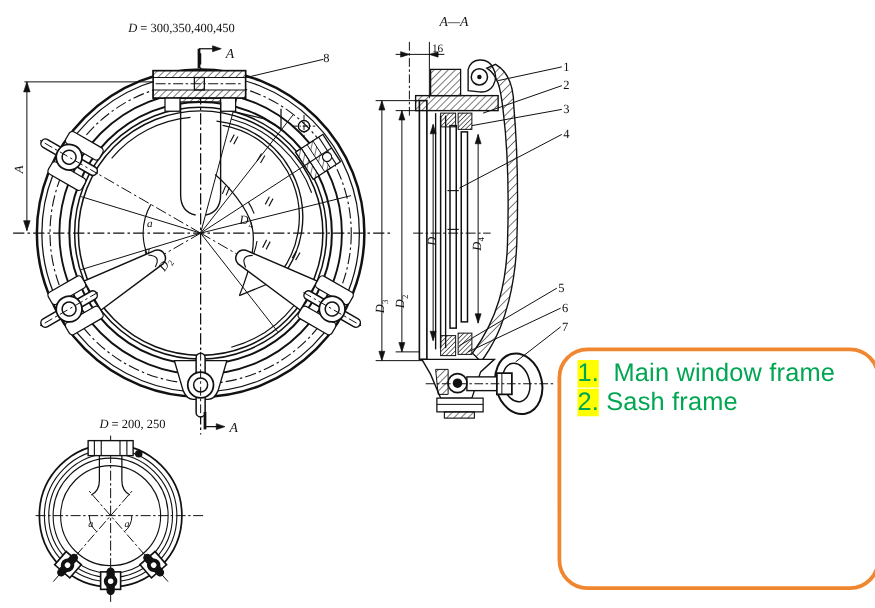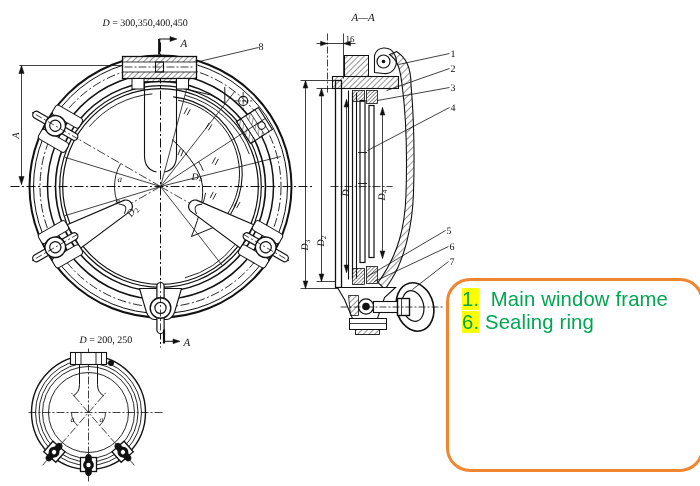--- a/index.html
+++ b/index.html
@@ -269,15 +269,15 @@
 <line x1="445.0" y1="230.0" x2="367.0" y2="276.0" stroke="#111111" stroke-width="0.8"></line>
 <text x="446.0" y="233.0" style="font-family:'Liberation Serif',serif;font-size:10px;" fill="#111111" text-anchor="start">5</text>
 <line x1="448.0" y1="246.0" x2="374.0" y2="281.0" stroke="#111111" stroke-width="0.8"></line>
 <text x="449.0" y="249.0" style="font-family:'Liberation Serif',serif;font-size:10px;" fill="#111111" text-anchor="start">6</text>
 <line x1="448.0" y1="261.0" x2="412.0" y2="289.0" stroke="#111111" stroke-width="0.8"></line>
 <text x="449.0" y="264.0" style="font-family:'Liberation Serif',serif;font-size:10px;" fill="#111111" text-anchor="start">7</text>
 </g>
 </svg>
 <div class="legend">
 <div class="row"><span class="n">1.</span> &nbsp;Main window frame</div>
-<div class="row"><span class="n">6.</span> Sealing ring</div>
+<div class="row"><span class="n">2.</span> Sash frame</div>
 </div>
 </div>
 
 </body></html>

